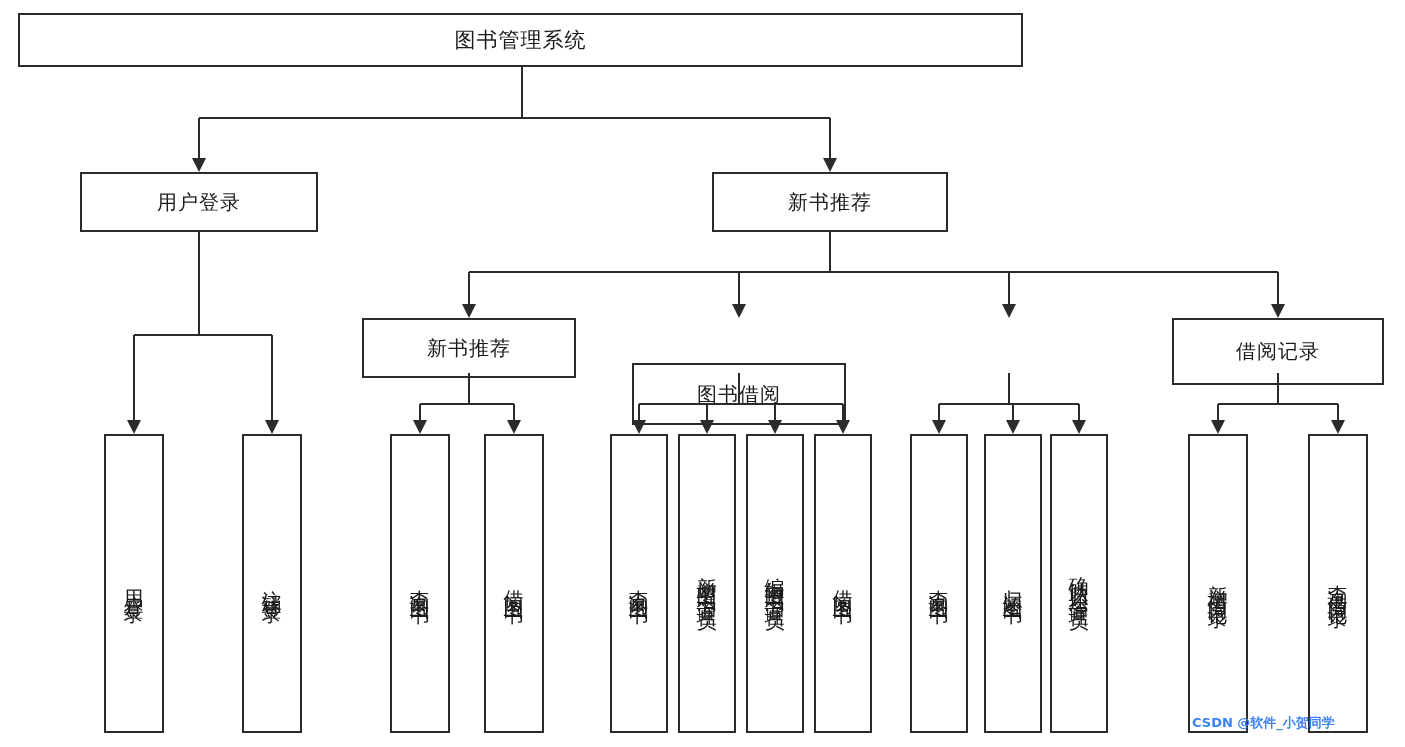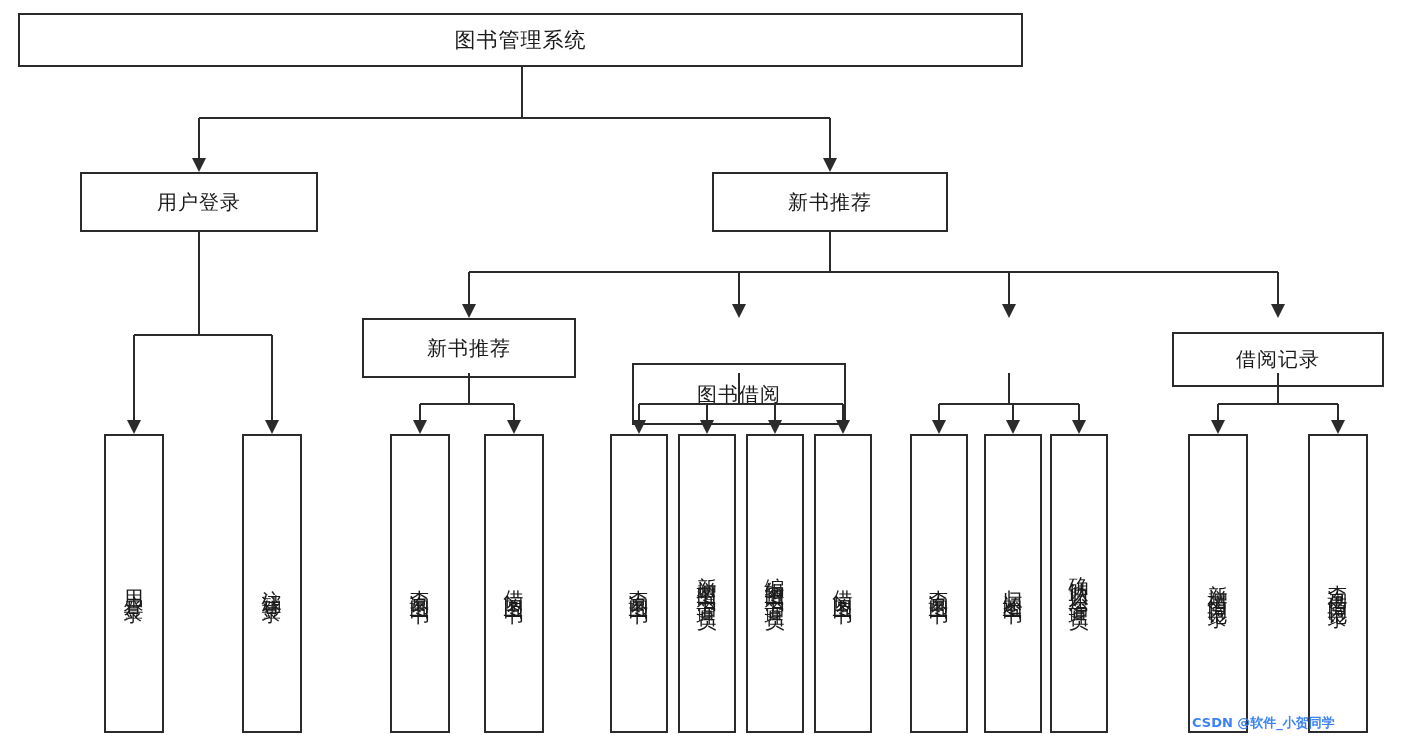--- a/index.html
+++ b/index.html
@@ -103,21 +103,21 @@
     </div>
     <div class="node branch" style="left: 712px; top: 172px; width: 236px; height: 60px;">
       <span class="label">新书推荐</span>
     </div>
     <div class="node branch" style="left: 362px; top: 318px; width: 214px; height: 60px;">
       <span class="label">新书推荐</span>
     </div>
     <div class="node branch" style="left: 632px; top: 318px; width: 214px; height: 62px; margin-top: 45px;">
       <span class="label">图书借阅</span>
     </div>
-    <div class="node branch" style="left: 1172px; top: 318px; width: 212px; height: 55px; margin-top: 14px;">
+    <div class="node branch" style="left: 1172px; top: 318px; width: 212px; height: 67px;">
       <span class="label">借阅记录</span>
     </div>
     <div class="node leaf" style="left: 104px; top: 434px; width: 60px; height: 299px;">
       <span class="label">用户登录</span>
     </div>
     <div class="node leaf" style="left: 242px; top: 434px; width: 60px; height: 299px;">
       <span class="label">注销登录</span>
     </div>
     <div class="node leaf" style="left: 390px; top: 434px; width: 60px; height: 299px;">
       <span class="label">查询图书</span>

